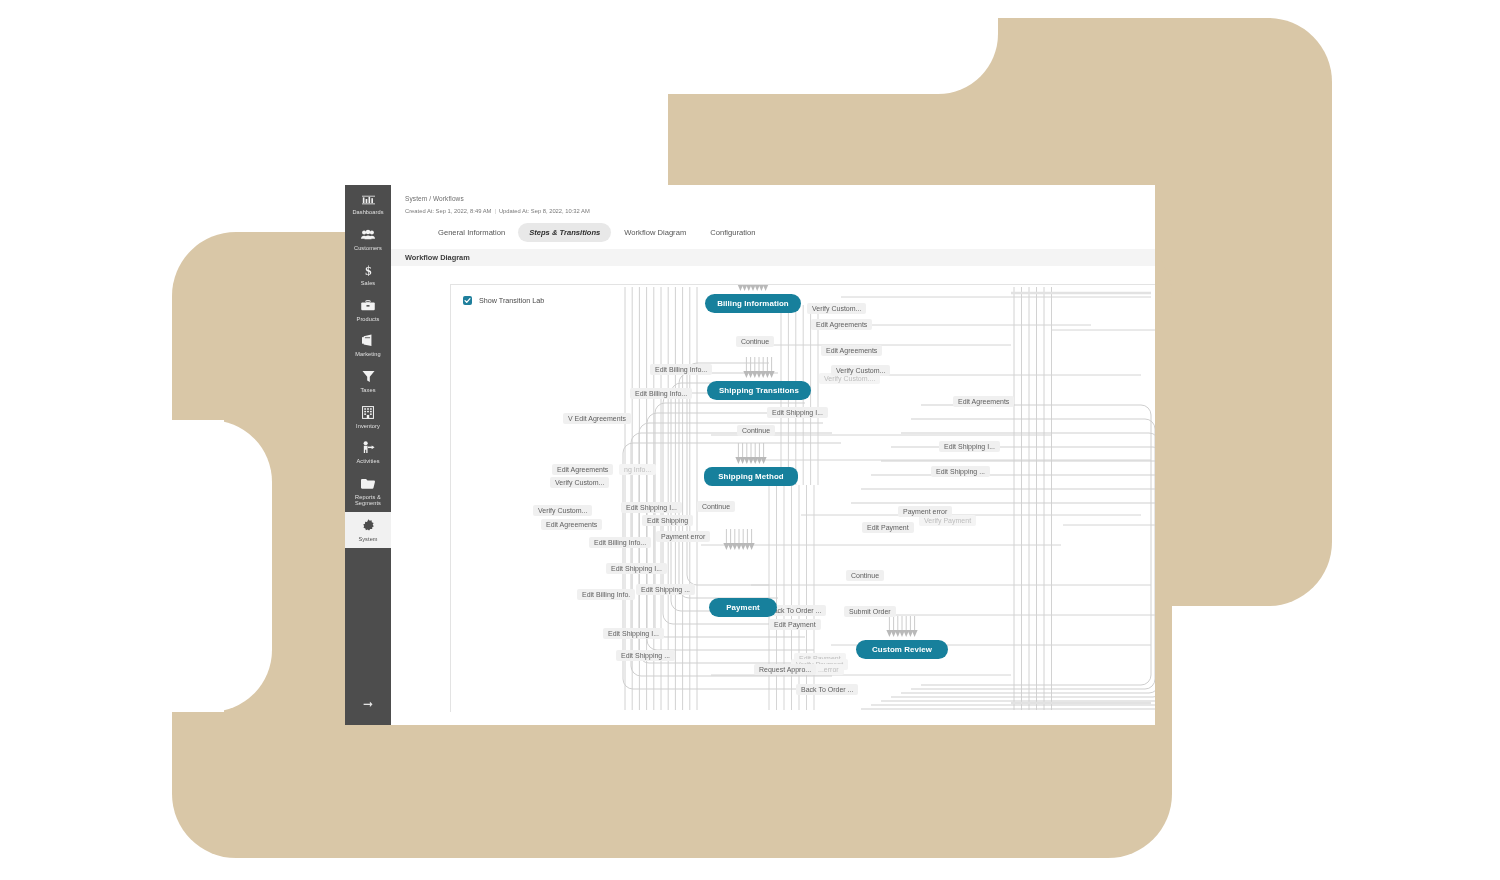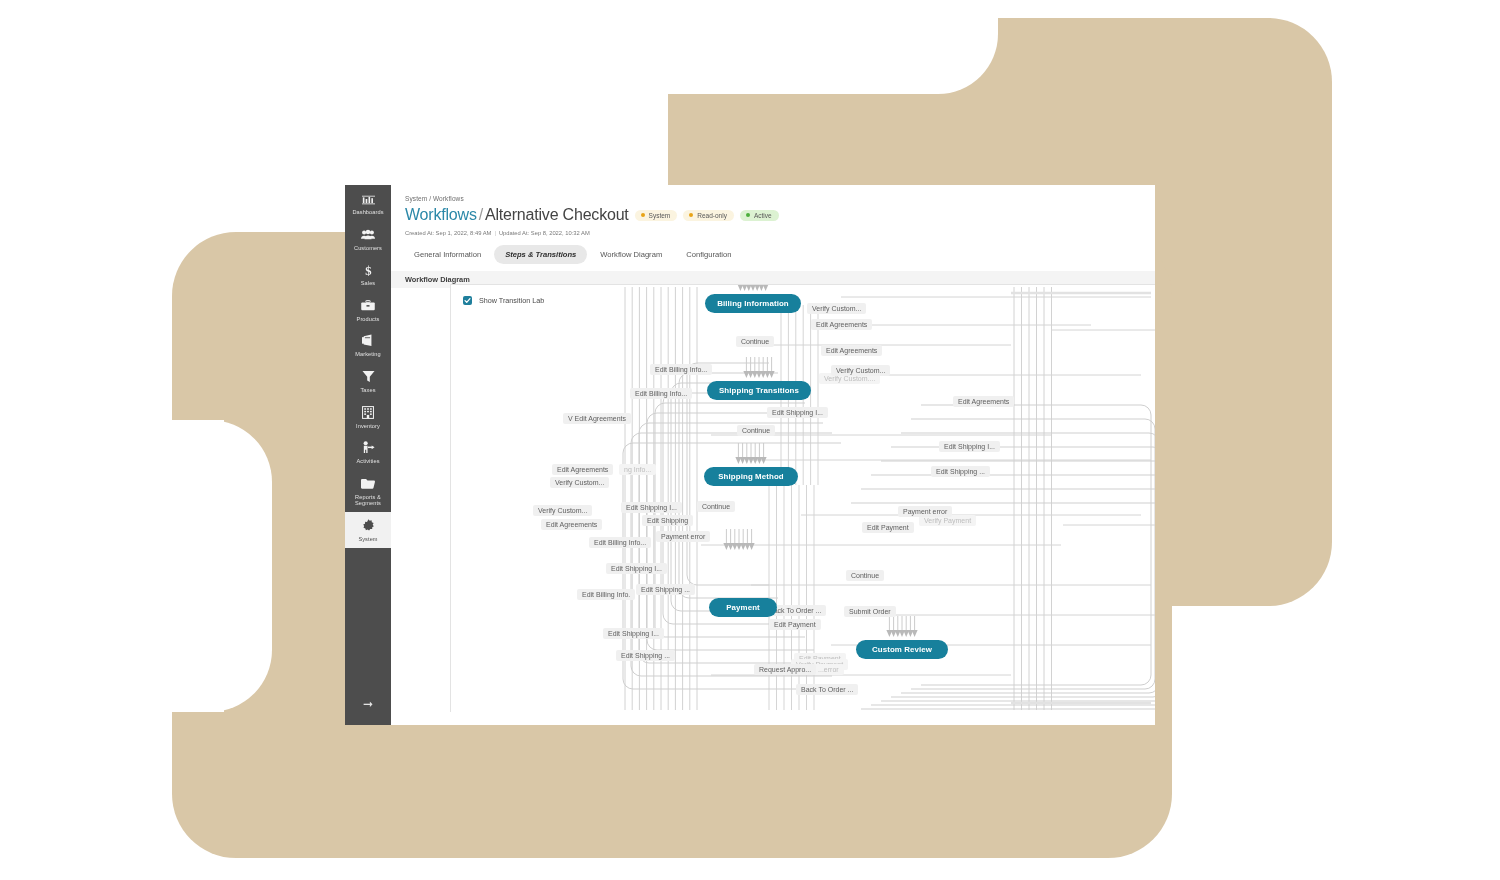--- a/index.html
+++ b/index.html
@@ -76,21 +76,21 @@
     border-radius:9px;padding:2px 7px 2px 6px;font-size:6.5px;color:#585858;
   }
   .badge .dot{width:4px;height:4px;border-radius:50%;display:inline-block;}
   .badge.amber{background:#fbf4e0;}
   .badge.amber .dot{background:#e8a317;}
   .badge.green{background:#dcf2d2;}
   .badge.green .dot{background:#4caf3d;}
   #meta-row{font-size:5.8px;color:#7a7a7a;padding:6px 0 0 14px;}
   #meta-row .divider{color:#c2c2c2;padding:0 3px;}
 
-  #tabs{display:flex;align-items:flex-start;gap:2px;padding:9px 0 0 12px;}
+  #tabs{display:flex;align-items:flex-start;gap:2px;padding:9px 0 0 12px;margin-left:24px;}
   .tab{
     font-size:7.6px;color:#565656;padding:5px 11px;border-radius:11px;cursor:pointer;
     white-space:nowrap;
   }
   .tab.selected{background:#e8e8e8;color:#2f2f2f;font-weight:bold;font-style:italic;}
 
   #section-bar{
     margin-top:7px;background:#f4f4f4;height:17px;display:flex;align-items:center;
     padding-left:14px;
   }
@@ -247,39 +247,20 @@
           <span class="lbl">System</span>
         </div>
       </div>
     <div id="nav-expand">➞</div>
   </nav>
 
   <div id="content">
 
     <div id="breadcrumb">System / Workflows</div>
 
-    <div id="title-row">
-      <div id="page-title">
-        <span class="link">Workflows</span><span class="sep">/</span><span>Alternative Checkout</span>
-      </div>
-      <div id="badge-list" style="display:flex;gap:6px;align-items:center;">
-          <span class="badge amber">
-            <span class="dot"></span>
-            <span>System</span>
-          </span>
-          <span class="badge amber">
-            <span class="dot"></span>
-            <span>Read-only</span>
-          </span>
-          <span class="badge green">
-            <span class="dot"></span>
-            <span>Active</span>
-          </span>
-        </div>
-    </div>
 
     <div id="meta-row">
       <span>Created At: Sep 1, 2022, 8:49 AM</span><span class="divider">|</span><span>Updated At: Sep 8, 2022, 10:32 AM</span>
     </div>
 
     <div id="tabs">
         <div class="tab">General Information</div>
         <div class="tab selected">Steps &amp; Transitions</div>
         <div class="tab">Workflow Diagram</div>
         <div class="tab">Configuration</div>
@@ -434,21 +415,21 @@
             <path d="M452.2 345 L458.2 345 L455.2 352 Z" fill="#b9b9b9"></path>
             <path d="M455.2 331 V345" stroke="#cccccc" stroke-width="1" fill="none"></path>
             <path d="M456.4 345 L462.4 345 L459.4 352 Z" fill="#b9b9b9"></path>
             <path d="M459.4 331 V345" stroke="#cccccc" stroke-width="1" fill="none"></path>
             <path d="M460.59999999999997 345 L466.59999999999997 345 L463.59999999999997 352 Z" fill="#b9b9b9"></path>
             <path d="M463.59999999999997 331 V345" stroke="#cccccc" stroke-width="1" fill="none"></path>
           </svg>
         <div id="node-layer">
             <div class="node" style="left: 254px; top: 9px; width: 96px;">Billing Information</div>
             <div class="node" style="left: 256px; top: 96px; width: 104px;">Shipping Transitions</div>
-            <div class="node" style="left: 253px; top: 182px; width: 94px;">Shipping Method</div>
+            <div class="node" style="left: 253px; top: 182px; width: 94px; border-radius: 8px;">Shipping Method</div>
             <div class="node" style="left: 258px; top: 268px; width: 68px; margin-top: 45px;">Payment</div>
             <div class="node" style="left: 405px; top: 355px; width: 92px;">Custom Review</div>
           </div>
         <div id="chip-layer">
             <div class="chip" style="left: 356px; top: 18px;">Verify Custom...</div>
             <div class="chip" style="left: 360px; top: 34px;">Edit Agreements</div>
             <div class="chip" style="left: 285px; top: 51px;">Continue</div>
             <div class="chip" style="left: 370px; top: 60px;">Edit Agreements</div>
             <div class="chip" style="left: 199px; top: 79px;">Edit Billing Info...</div>
             <div class="chip" style="left: 380px; top: 80px;">Verify Custom...</div>

